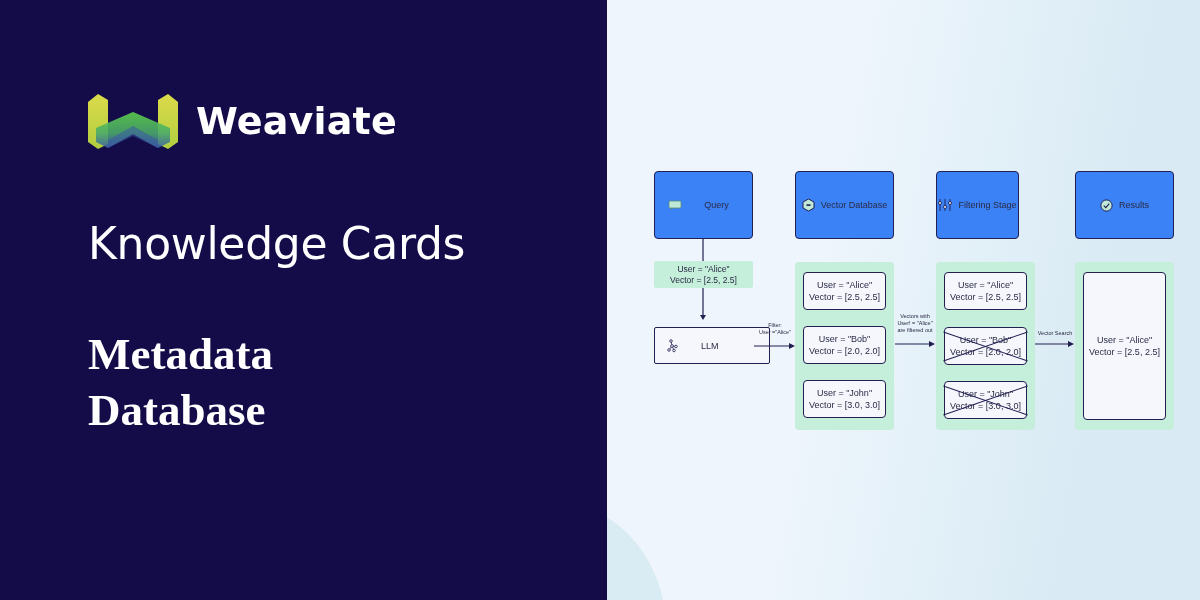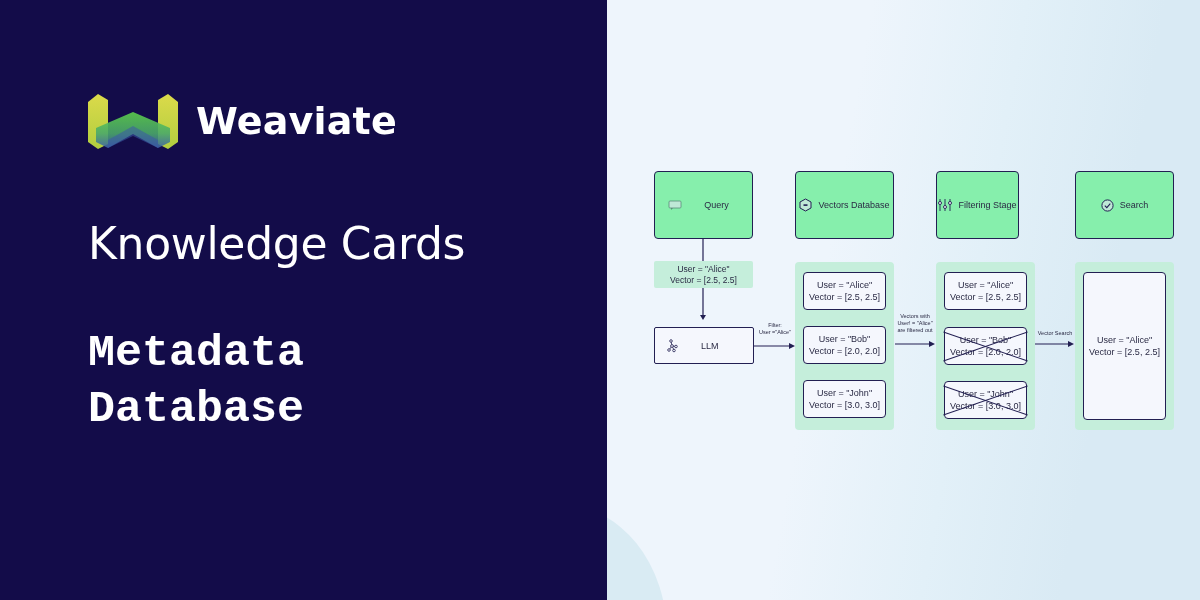--- a/index.html
+++ b/index.html
@@ -17,35 +17,35 @@
     margin-left: 16px; color: #ffffff; font-family: "DejaVu Sans", sans-serif;
     font-size: 38px; font-weight: 600; letter-spacing: 0.2px; line-height: 1;
   }
   .kc-title {
     position: absolute; left: 88px; top: 212px; color: #ffffff;
     font-family: "DejaVu Sans", sans-serif; font-size: 44px; font-weight: 400; line-height: 1.1;
     letter-spacing: -0.3px;
   }
   .main-title {
     position: absolute; left: 88px; top: 318px; color: #ffffff;
-    font-family: Liberation Mono, monospace; font-size: 45px; font-weight: 700; line-height: 56px;
+    font-family: Liberation Serif, serif; font-size: 45px; font-weight: 700; line-height: 56px;
   }
 
   .right-panel {
     position: absolute; left: 607px; top: 0; width: 593px; height: 600px;
     background: linear-gradient(100deg, #eef5fc 0%, #eef5fc 38%, #e2f0f8 60%, #d9eaf4 80%, #d9eaf4 100%);
     overflow: hidden;
   }
   .deco-circle {
     position: absolute; left: -150px; top: 505px; width: 210px; height: 260px;
     border-radius: 50%; background: #d9ebf3;
   }
 
   .stage-header {
-    position: absolute; top: 171px; height: 68px; background: #86efac;
+    position: absolute; top: 171px; height: 68px; background: #3b82f6;
     border: 1.5px solid #221f52; border-radius: 4px;
     display: flex; align-items: center; justify-content: center;
     font-size: 9px; color: #2a2a44;
   }
   .stage-header .ico { margin-right: 6px; display: inline-flex; }
 
   .green-col {
     position: absolute; top: 262px; height: 168px; background: #c5eedb; border-radius: 4px;
   }
   .rec {
@@ -60,21 +60,21 @@
   .rec.crossed::before { transform: rotate(19deg); }
   .rec.crossed::after { transform: rotate(-19deg); }
 
   .query-chip {
     position: absolute; left: 654px; top: 261px; width: 99px; height: 27px;
     background: #c5eedb; border-radius: 2px;
     display: flex; flex-direction: column; align-items: center; justify-content: center;
     font-size: 8.5px; color: #2a2a44; line-height: 11px;
   }
   .llm-box {
-    position: absolute; left: 654px; top: 327px; width: 100px; height: 37px;
+    position: absolute; left: 654px; top: 327px; width: 116px; height: 37px;
     background: #f5f7fd; border: 1.2px solid #221f52; border-radius: 2px;
     display: flex; align-items: center; font-size: 9px; color: #2a2a44;
   }
   .llm-box .ico { margin-left: 12px; margin-right: 22px; display: inline-flex; }
 
   .edge-label {
     position: absolute; font-size: 5.5px; color: #2a2a44; text-align: center; line-height: 7px;
   }
   svg.arrows { position: absolute; left: 0; top: 0; pointer-events: none; }
 </style>
@@ -122,21 +122,21 @@
   </span>
   <span>Query</span>
 </div>
 <div class="stage-header" style="left:795px;width:99px;">
   <span class="ico">
     <svg width="13" height="14" viewBox="0 0 13 14">
         <path d="M6.5 1 L12 4 L12 10 L6.5 13 L1 10 L1 4 Z" fill="#bfe8d6" stroke="#221f52" stroke-width="1"></path>
         <rect x="4.5" y="6.3" width="4" height="1.6" fill="#221f52"></rect>
       </svg>
   </span>
-  <span>Vectors Database</span>
+  <span>Vector Database</span>
 </div>
 <div class="stage-header" style="left:936px;width:83px;">
   <span class="ico">
     <svg width="14" height="12" viewBox="0 0 14 12">
         <g stroke="#221f52" stroke-width="0.9" fill="#f5f7fd">
           <line x1="2" y1="0" x2="2" y2="12"></line>
           <line x1="7" y1="0" x2="7" y2="12"></line>
           <line x1="12" y1="0" x2="12" y2="12"></line>
           <circle cx="2" cy="4" r="1.5"></circle>
           <circle cx="7" cy="8" r="1.5"></circle>
@@ -146,21 +146,21 @@
   </span>
   <span>Filtering Stage</span>
 </div>
 <div class="stage-header" style="left:1075px;width:99px;">
   <span class="ico">
     <svg width="13" height="13" viewBox="0 0 13 13">
         <circle cx="6.5" cy="6.5" r="5.6" fill="#bfe8d6" stroke="#221f52" stroke-width="1"></circle>
         <path d="M3.8 6.7 L5.8 8.6 L9.3 4.6" fill="none" stroke="#221f52" stroke-width="1.1"></path>
       </svg>
   </span>
-  <span>Search</span>
+  <span>Results</span>
 </div>
 
 <div class="query-chip">
   <span>User = "Alice"</span>
   <span>Vector = [2.5, 2.5]</span>
 </div>
 
 <div class="llm-box">
   <span class="ico">
     <svg width="12" height="14" viewBox="0 0 12 14">

